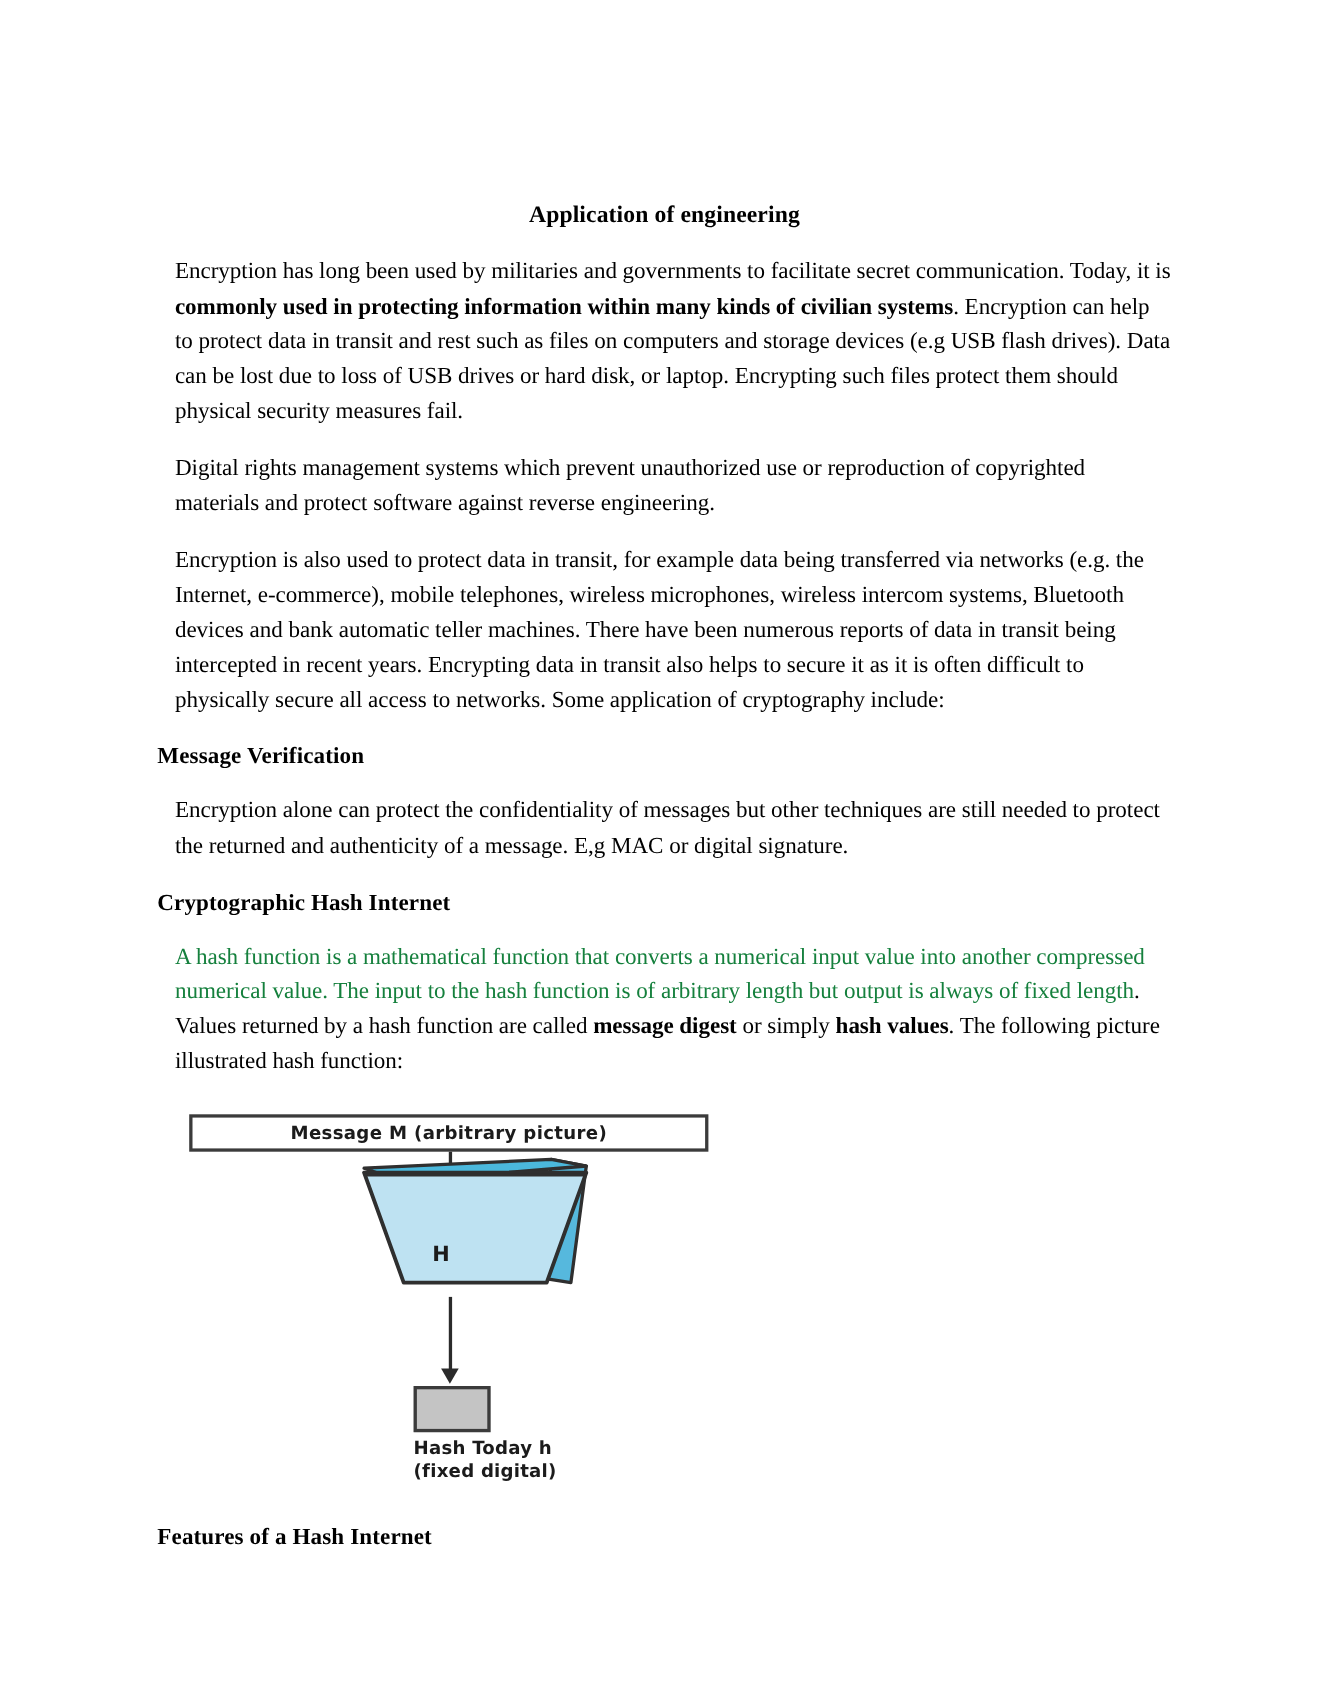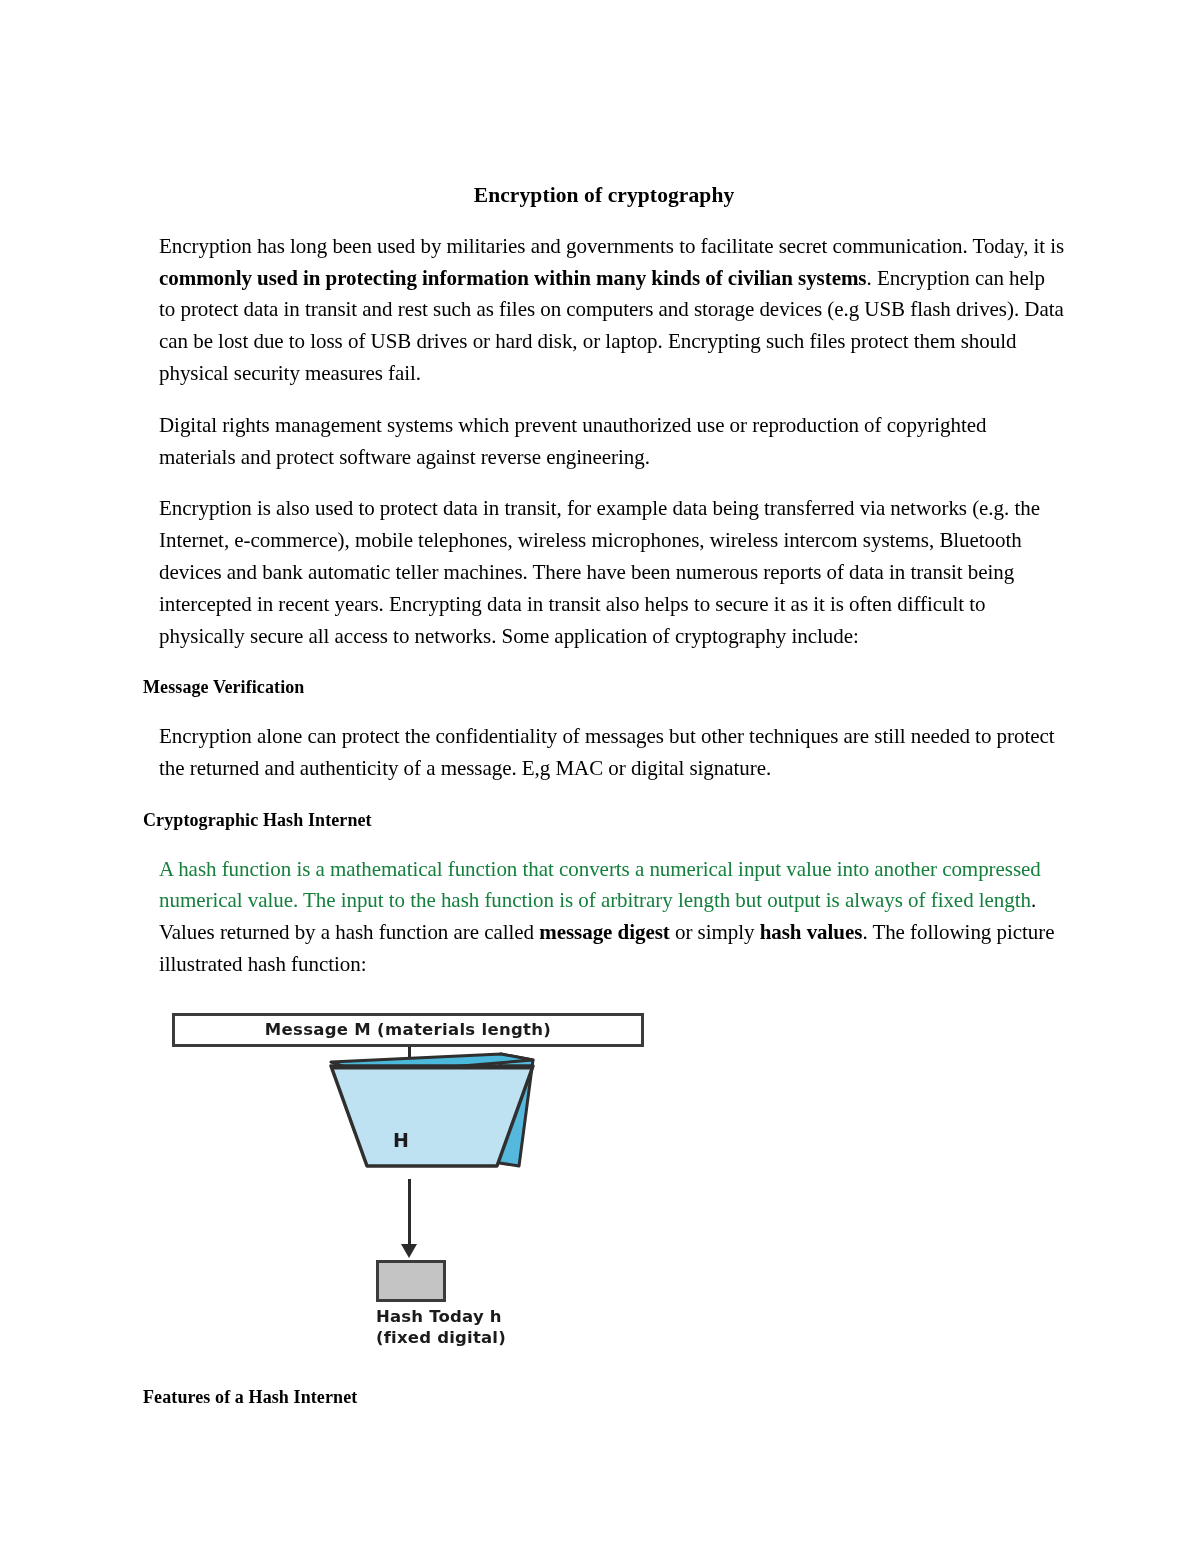--- a/index.html
+++ b/index.html
@@ -37,21 +37,21 @@
     letter-spacing: 0.1px;
   }
   p.body-text {
     font-size: 21px;
     line-height: 31.8px;
     margin: 0 0 20px 16px;
     text-align: left;
     letter-spacing: -0.05px;
   }
   h2.section-heading {
-    font-size: 18px;
+    font-size: 21px;
     line-height: 31.8px;
     font-weight: bold;
     margin: 0 0 17px 0;
     letter-spacing: 0.1px;
   }
   .sp-above-hash-heading { margin-top: 24px; }
   .red { color: #15803d; }
   .bold { font-weight: bold; }
 
   
@@ -154,40 +154,40 @@
     color: #1b1b1b;
     letter-spacing: 0.2px;
   }
 </style>
 </head>
 <body>
 
 <div class="page">
   <div class="content">
 
-    <h1 class="doc-title">Encryption of cryptography</h1>
+    <h1 class="doc-title">Application of engineering</h1>
 
     <p class="body-text"><span>Encryption has long been used by militaries and governments to facilitate secret communication. Today, it is </span><span class="bold">commonly used in protecting information within many kinds of civilian systems</span><span>. Encryption can help to protect data in transit and rest such as files on computers and storage devices (e.g USB flash drives). Data can be lost due to loss of USB drives or hard disk, or laptop. Encrypting such files protect them should physical security measures fail.</span></p>
 
     <p class="body-text">Digital rights management systems which prevent unauthorized use or reproduction of copyrighted materials and protect software against reverse engineering.</p>
 
     <p class="body-text">Encryption is also used to protect data in transit, for example data being transferred via networks (e.g. the Internet, e-commerce), mobile telephones, wireless microphones, wireless intercom systems, Bluetooth devices and bank automatic teller machines. There have been numerous reports of data in transit being intercepted in recent years. Encrypting data in transit also helps to secure it as it is often difficult to physically secure all access to networks. Some application of cryptography include:</p>
 
     <h2 class="section-heading">Message Verification</h2>
 
     <p class="body-text">Encryption alone can protect the confidentiality of messages but other techniques are still needed to protect the returned and authenticity of a message. E,g MAC or digital signature.</p>
 
     <h2 class="section-heading sp-above-hash-heading">Cryptographic Hash Internet</h2>
 
     <p class="body-text"><span class="red">A hash function is a mathematical function that converts a numerical input value into another compressed numerical value. The input to the hash function is of arbitrary length but output is always of fixed length</span><span>. Values returned by a hash function are called </span><span class="bold">message digest</span><span> or simply </span><span class="bold">hash values</span><span>. The following picture illustrated hash function:</span></p>
 
     <div class="figure">
 
       <div class="msg-box">
-        <span class="msg-box-label">Message M (materials  length)</span>
+        <span class="msg-box-label">Message M (arbitrary  picture)</span>
       </div>
 
       <div class="arrow-top"></div>
       <div class="arrow-top-head"></div>
 
       <svg class="funnel-svg" viewBox="0 0 240 135">
 
         <polygon points="196,8 228,14 214,120 188,116" fill="#56B8DD" stroke="#2f2f2f" stroke-width="3" stroke-linejoin="round"></polygon>
 
         <polygon points="26,16 196,8 228,14 60,28" fill="#4BB8DC" stroke="#2f2f2f" stroke-width="3" stroke-linejoin="round"></polygon>

